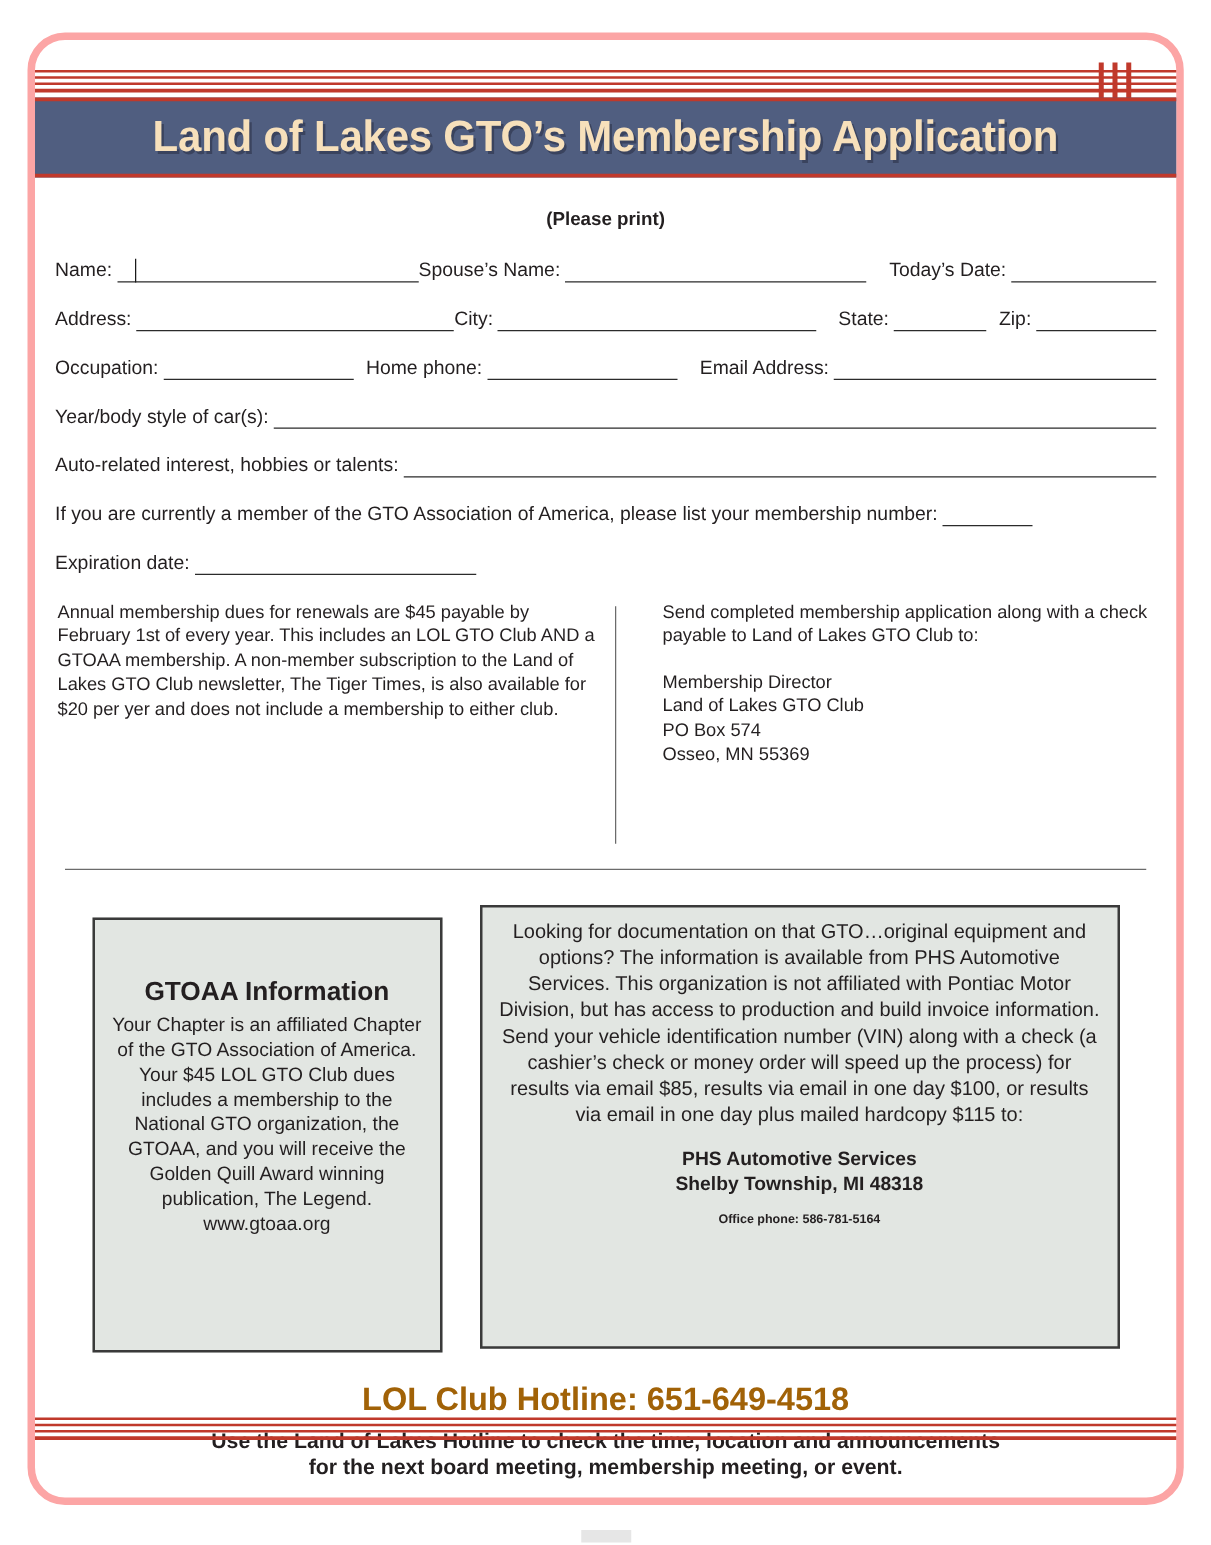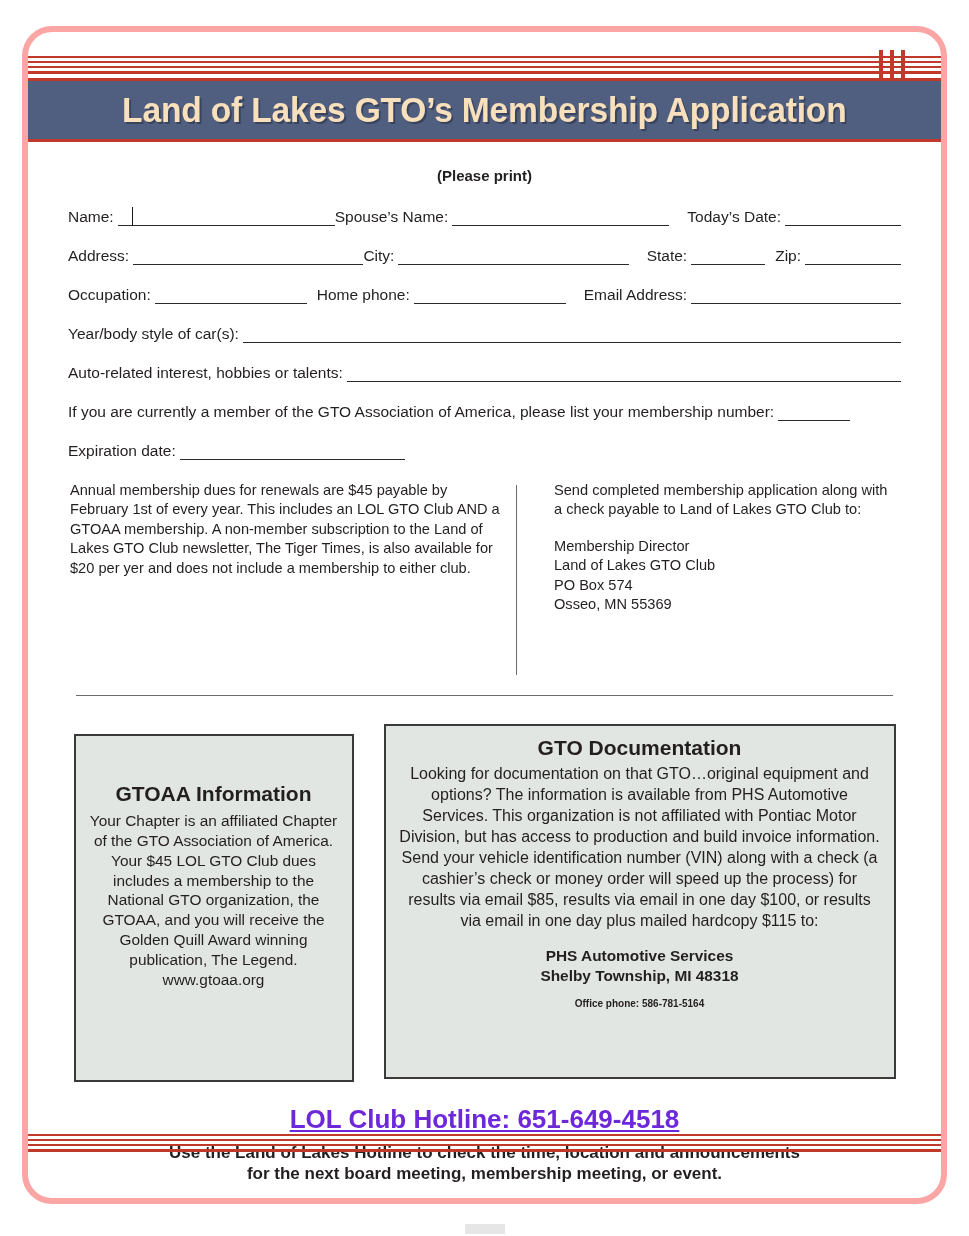--- a/index.html
+++ b/index.html
@@ -100,21 +100,21 @@
     text-shadow: 2px 2px 0 rgba(40,45,65,0.55);
     transform: scaleX(0.96);
   }
 
   
   .sheet {
     position: absolute;
     left: 0;
     top: 113px;
     width: 100%;
-    padding: 0 38px;
+    padding: 0 14px;
     box-sizing: border-box;
   }
 
   .please-print {
     text-align: center;
     font-size: 15px;
     font-weight: bold;
     margin-top: 22px;
     margin-bottom: 0;
   }
@@ -235,26 +235,25 @@
     margin: 12px 0 0 0;
   }
 
   
   .footer {
     text-align: center;
     margin-top: 22px;
     padding: 0 30px;
   }
   .hotline {
-    color: #6d28d9;
+    color: #a16207;
     font-size: 26px;
     font-weight: bold;
     margin: 0 0 8px 0;
     font-family: "Liberation Sans Narrow", "Liberation Sans", sans-serif;
-    text-decoration: underline;
   }
   .footer-note {
     font-size: 17px;
     font-weight: bold;
     line-height: 1.23;
     margin: 0;
     font-family: "Liberation Sans Narrow", "Liberation Sans", sans-serif;
   }
 
   
@@ -371,21 +370,20 @@
     <div class="hr-divider"></div>
 
     <div class="boxes">
 
       <div class="info-box box-gtoaa">
         <p class="box-title">GTOAA Information</p>
         <p class="box-body">Your Chapter is an affiliated Chapter of the GTO Association of America. Your $45 LOL GTO Club dues includes a membership to the National GTO organization, the GTOAA, and you will receive the Golden Quill Award winning publication, The Legend. www.gtoaa.org</p>
       </div>
 
       <div class="info-box box-docs">
-        <p class="box-title">GTO Documentation</p>
         <p class="box-body">Looking for documentation on that GTO…original equipment and options? The information is available from PHS Automotive Services. This organization is not affiliated with Pontiac Motor Division, but has access to production and build invoice information. Send your vehicle identification number (VIN) along with a check (a cashier’s check or money order will speed up the process) for results via email $85, results via email in one day $100, or results via email in one day plus mailed hardcopy $115 to:</p>
         <p class="box-addr">PHS Automotive Services</p>
         <p class="box-addr" style="margin-top:0">Shelby Township, MI 48318</p>
         <p class="box-phone">Office phone: 586-781-5164</p>
       </div>
 
     </div>
 
     <div class="footer">
       <p class="hotline">LOL Club Hotline: 651-649-4518</p>

